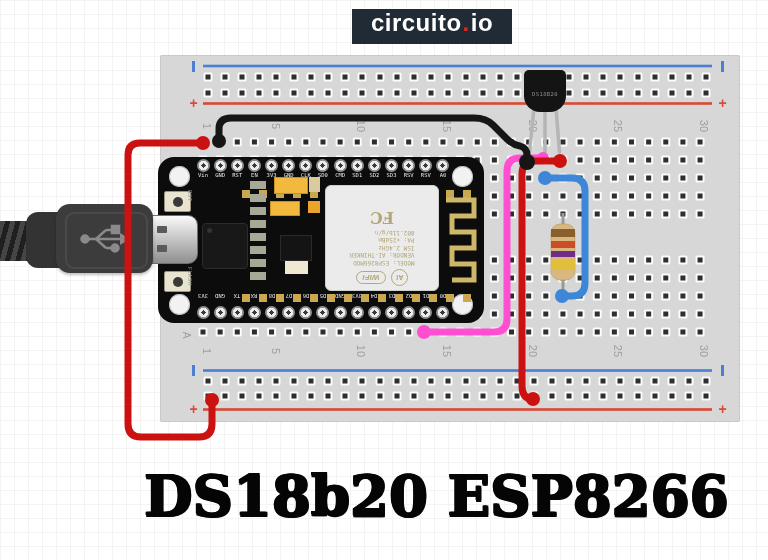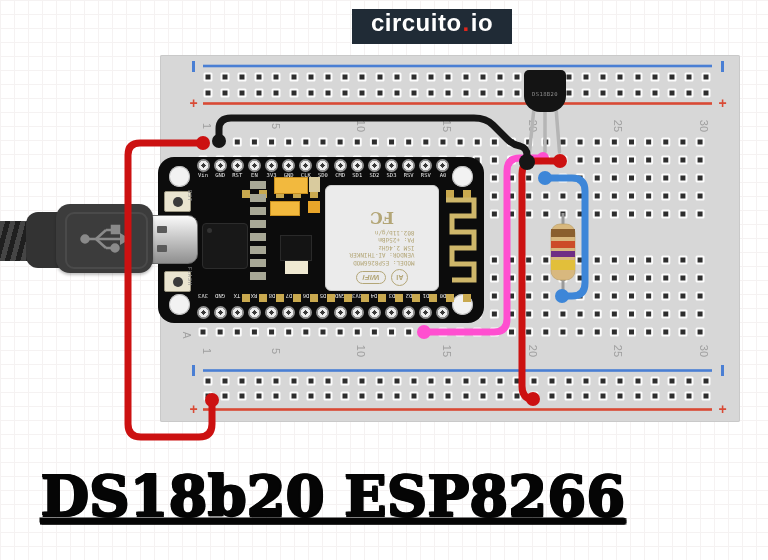--- a/index.html
+++ b/index.html
@@ -60,23 +60,23 @@
   .sensor-body{position:absolute;left:524px;top:70px;width:42px;height:42px;background:#141414;
     border-radius:5px 5px 16px 16px;z-index:6;display:flex;align-items:center;justify-content:center;}
   .sensor-label{color:#8f8f8f;font-size:5.5px;font-family:"DejaVu Sans Mono",monospace;letter-spacing:.4px;margin-top:6px;}
   
   .usb-cable{position:absolute;left:0;top:200px;width:160px;height:80px;z-index:6;}
   .usb-ridge{position:absolute;left:0;top:21px;width:34px;height:40px;background:repeating-linear-gradient(105deg,#454545 0 5px,#1f1f1f 5px 10px);border-radius:0 4px 4px 0;}
   .usb-taper{position:absolute;left:26px;top:12px;width:44px;height:56px;background:#333;border-radius:12px;}
   .usb-body{position:absolute;left:56px;top:4px;width:97px;height:69px;background:#3c3c3c;border-radius:14px;box-shadow:0 2px 3px rgba(0,0,0,.25);}
   .usb-inner{position:absolute;left:9px;top:8px;width:79px;height:53px;border:2px solid #4a4a4a;border-radius:9px;}
   
-  .title{position:absolute;left:40px;right:40px;top:462px;z-index:9;text-align:left;
+  .title{position:absolute;left:40px;right:40px;top:462px;z-index:9;text-align:right;
     font-family:"DejaVu Serif",serif;font-weight:bold;font-size:56px;color:#050505;
-    text-shadow:1.6px 0 #050505,0 1.6px #050505,1.6px 1.6px #050505,-0.5px -0.5px #050505;text-decoration:underline;}
+    text-shadow:1.6px 0 #050505,0 1.6px #050505,1.6px 1.6px #050505,-0.5px -0.5px #050505;}
 </style>
 </head>
 <body>
 
 <div id="stage">
   <div class="grid-bg"></div>
 
   <div class="logo">
     <span>circuito</span>
       <span class="dot">.</span>

